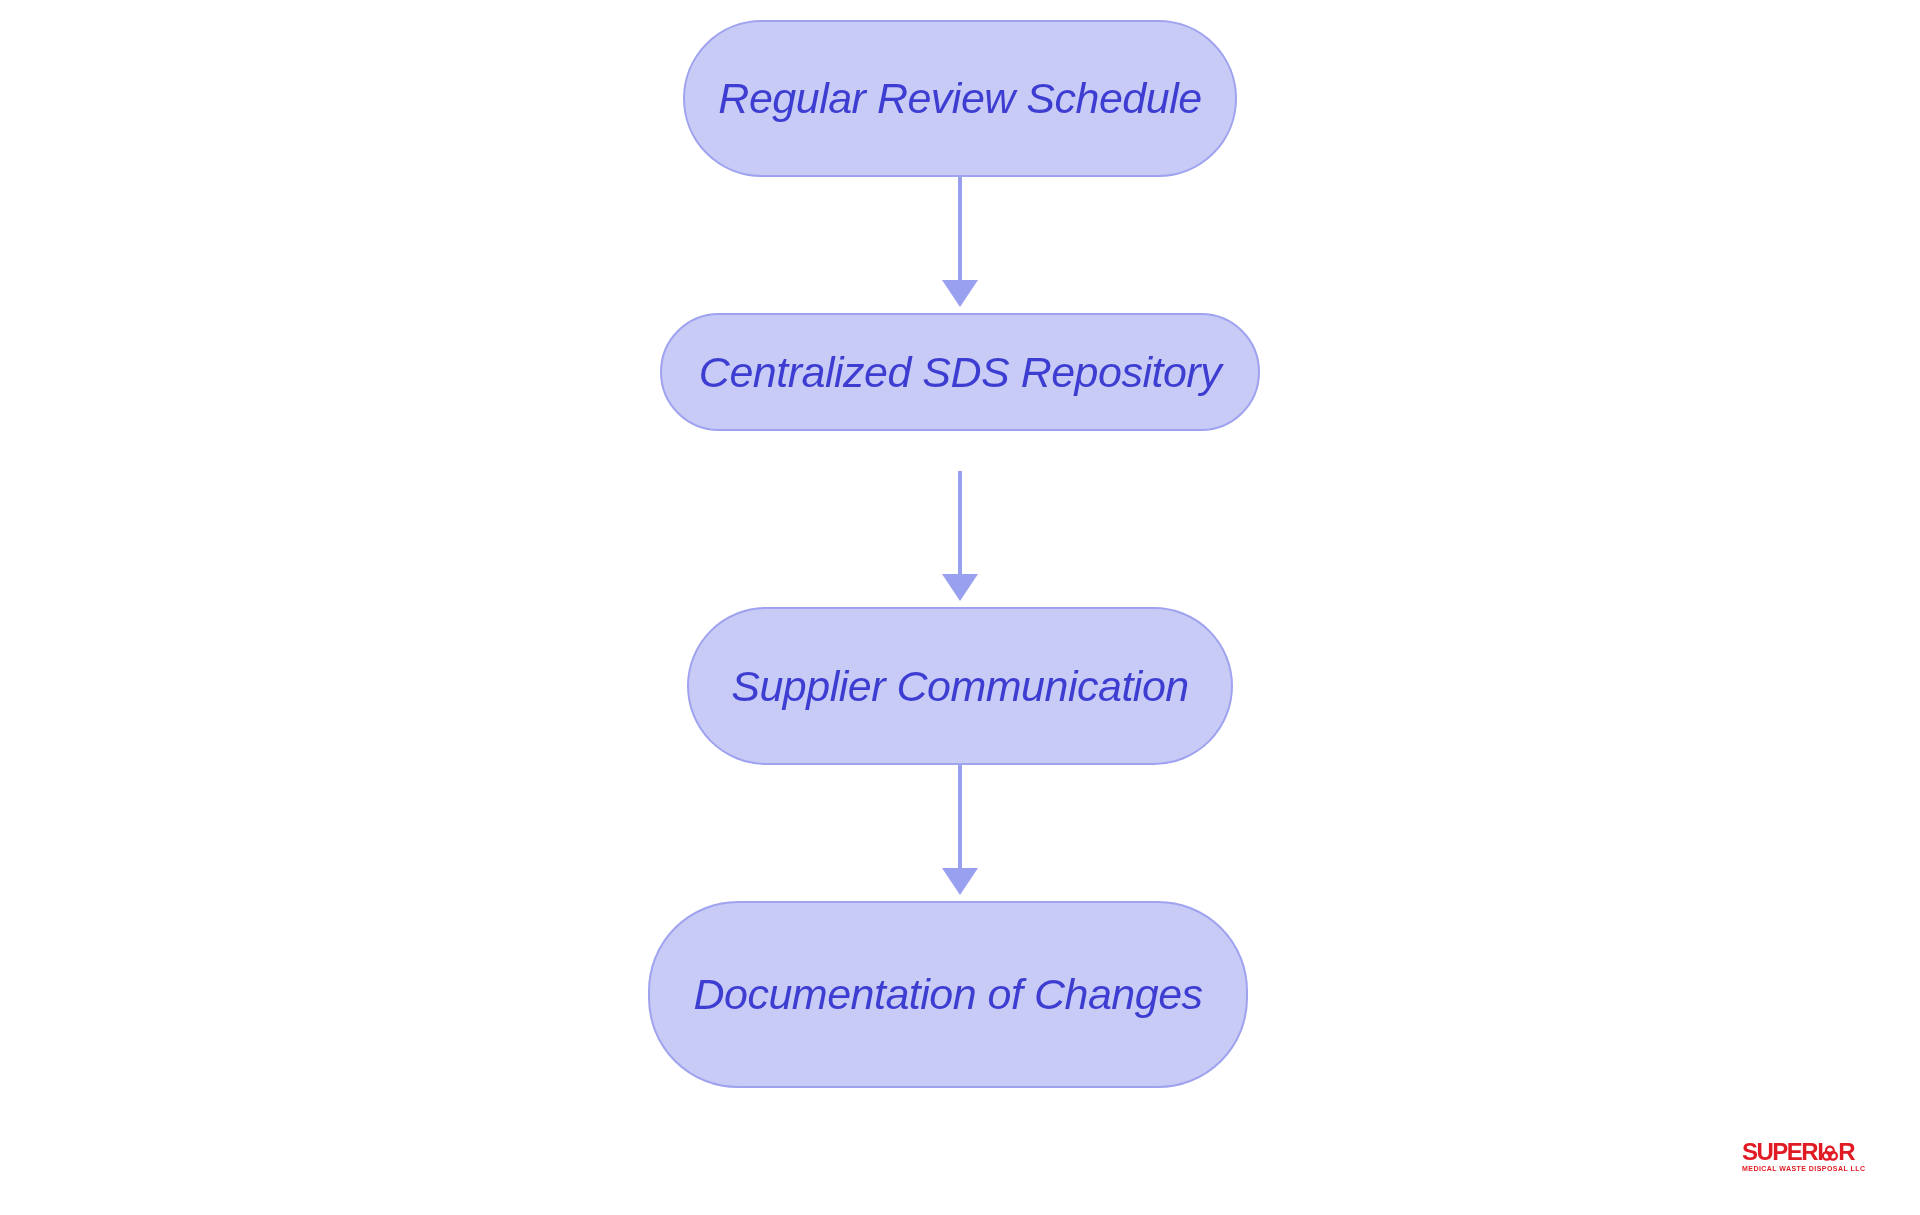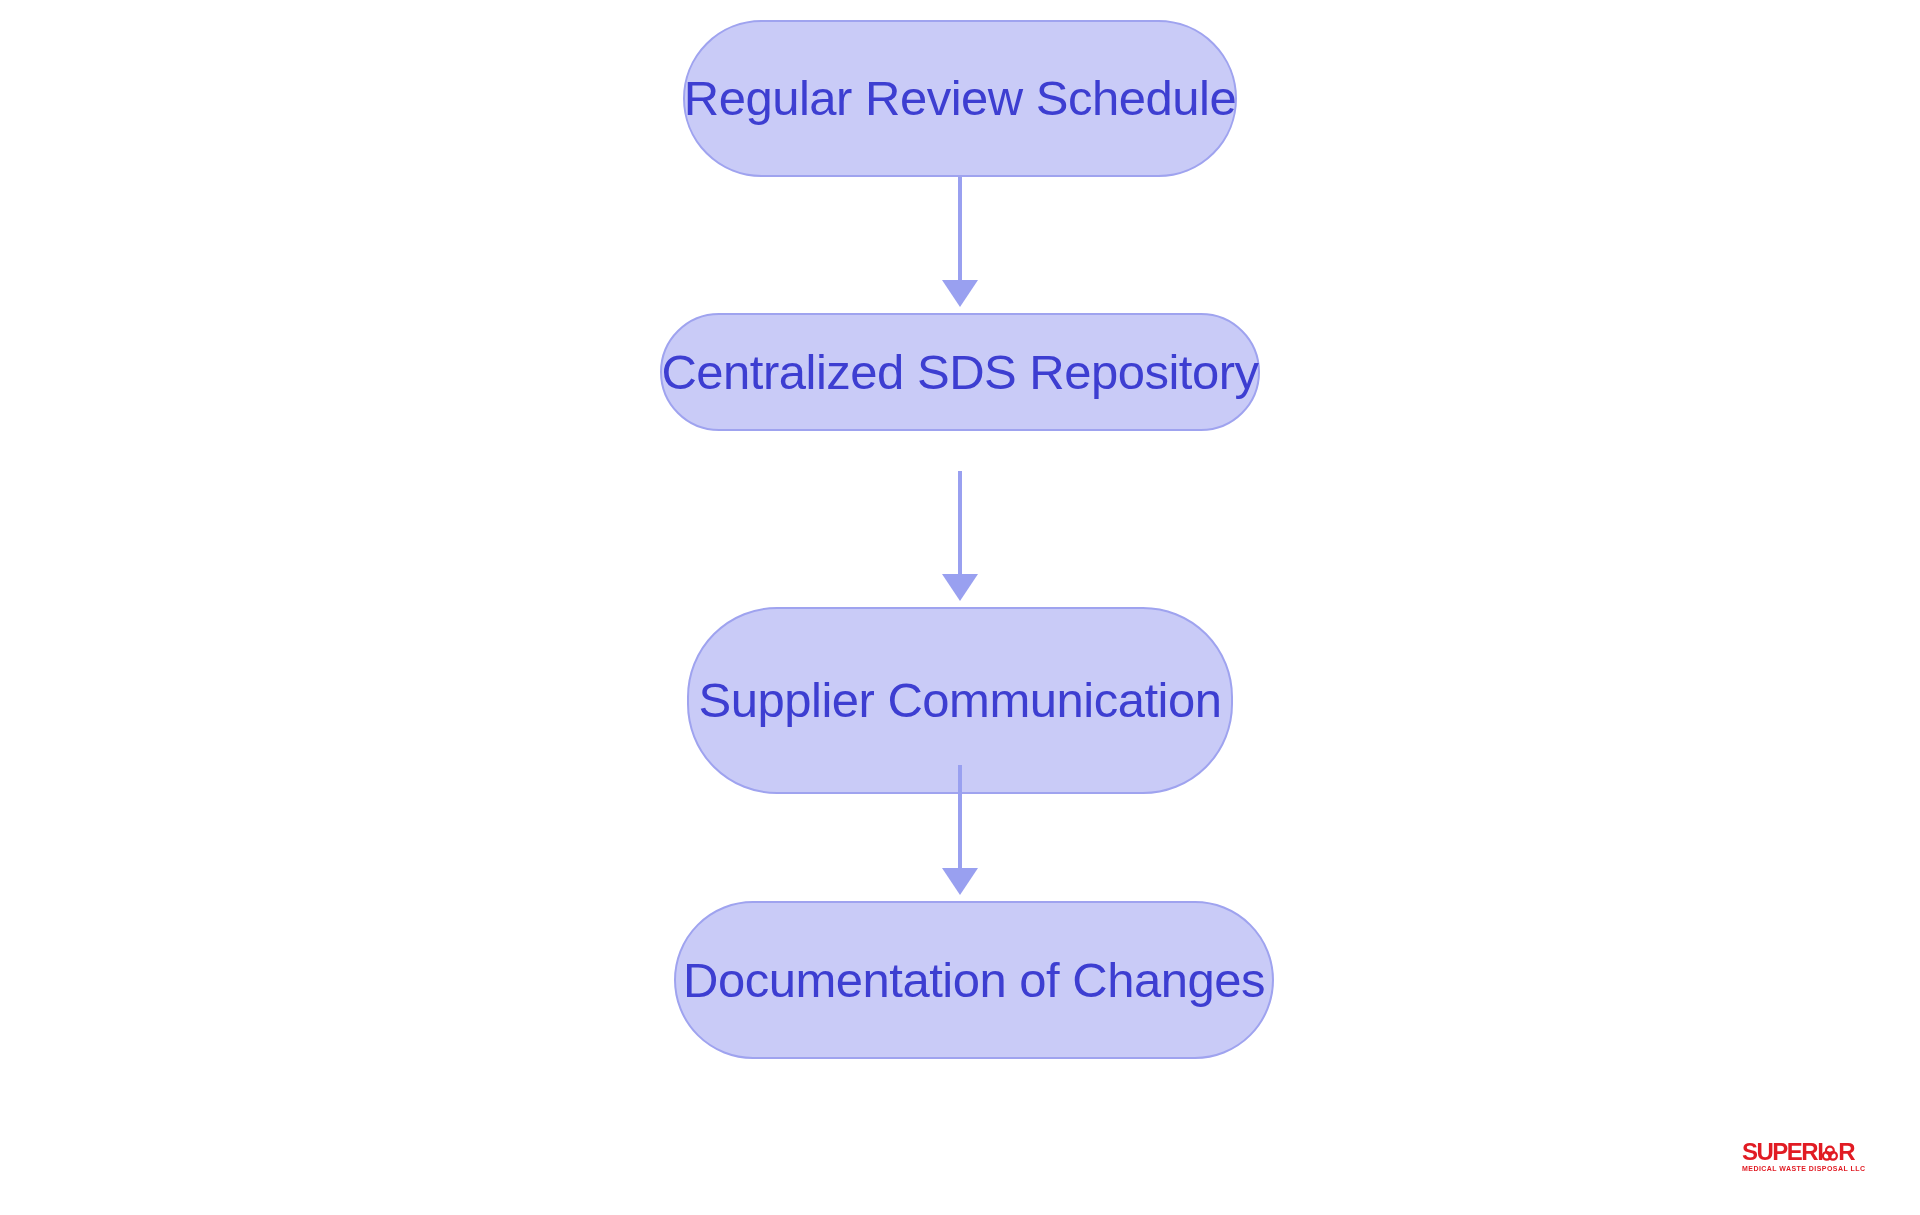--- a/index.html
+++ b/index.html
@@ -21,29 +21,30 @@
     box-sizing: border-box;
     background: var(--node-fill, #c9cbf7);
     border: 2px solid var(--node-border, #9fa3ef);
     border-radius: 90px;
     display: flex;
     align-items: center;
     justify-content: center;
   }
   .flow-node .node-label {
     color: var(--node-text, #3d3ed1);
-    font-size: 49px;
+    font-size: 43px;
     letter-spacing: -0.5px;
     white-space: nowrap;
     line-height: 1;
+    font-style: italic;
   }
   #node-1 { left: 683px; top: 20px;  width: 554px; height: 157px; }
   #node-2 { left: 660px; top: 313px; width: 600px; height: 118px; }
-  #node-3 { left: 687px; top: 607px; width: 546px; height: 187px; }
-  #node-4 { left: 674px; top: 901px; width: 600px; height: 158px; }
+  #node-3 { left: 687px; top: 607px; width: 546px; height: 158px; }
+  #node-4 { left: 648px; top: 901px; width: 600px; height: 187px; }
 
   
   .arrow-shaft {
     position: absolute;
     left: 958px;
     width: 4px;
     height: 104px;
     background: var(--arrow, #99a0f0);
   }
   .arrow-head {

